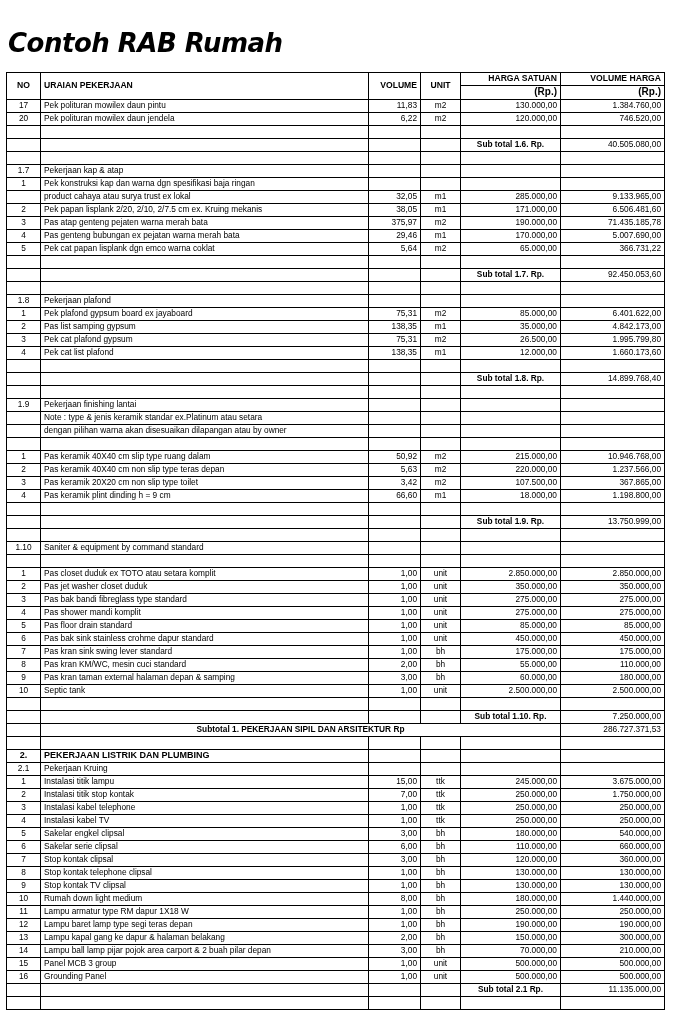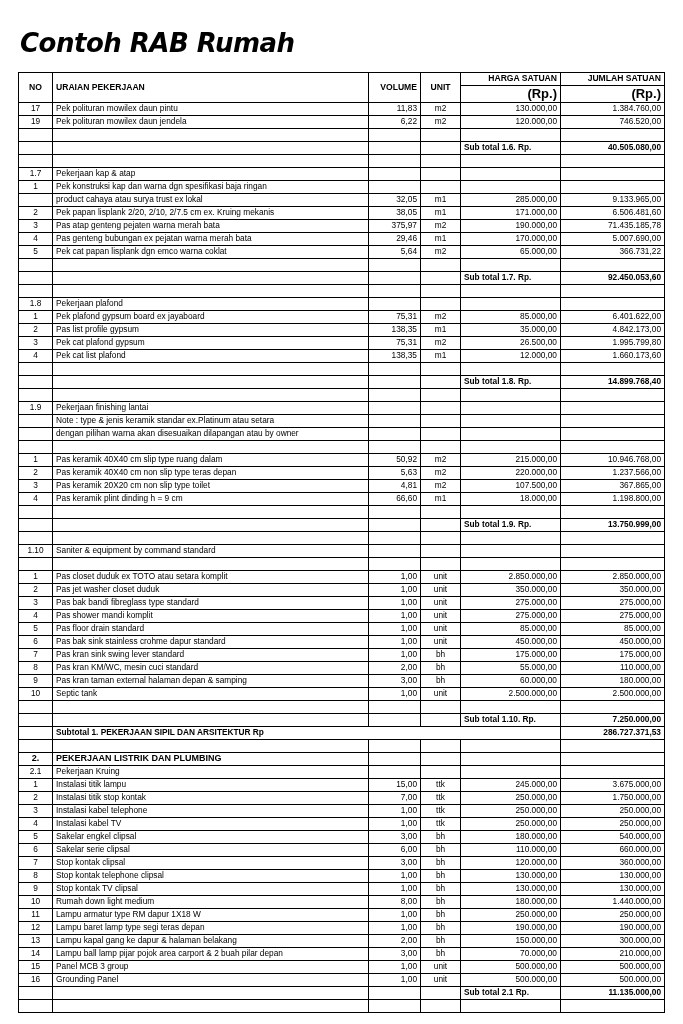--- a/index.html
+++ b/index.html
@@ -10,21 +10,21 @@
   body {
     width: 683px;
     height: 1024px;
     font-family: "Liberation Sans", sans-serif;
     color: #000;
     overflow: hidden;
   }
   .page {
     width: 683px;
     height: 912px;
-    padding: 28px 18px 10px 18px;
+    padding: 28px 18px 10px 6px;
     position: relative;
   }
   .doc-title {
     font-family: "DejaVu Sans", sans-serif;
     font-weight: bold;
     font-size: 26px;
     letter-spacing: -0.5px;
     margin: 0 0 14px 2px;
     font-style: italic;
   }
@@ -47,27 +47,27 @@
     font-size: 8.6px;
     padding: 2px 2px;
   }
   .c-no      { width: 34px; text-align: center; }
   .c-desc    { width: auto; text-align: left; }
   .c-vol     { width: 52px; text-align: right; }
   .c-unit    { width: 40px; text-align: center; }
   .c-harga   { width: 100px; text-align: right; }
   .c-jumlah  { width: 104px; text-align: right; }
 
-  .hdr-sub { font-weight: bold; font-size: 13px; }
+  .hdr-sub { font-weight: bold; font-size: 10px; }
   .section-head td { font-weight: normal; }
-  .bold { font-weight: bold; }
+  .bold { font-weight: normal; }
   .indent { padding-left: 6px; }
   .ital { }
   .subtotal-label {
-    text-align: left;
+    text-align: center;
     font-weight: bold;
     padding-right: 6px;
   }
   .blank td { height: 13px; }
   .big-head td { font-weight: bold; font-size: 9px; }
 </style>
 </head>
 <body>
 
 <div class="page">
@@ -75,38 +75,38 @@
   <h1 class="doc-title">Contoh RAB Rumah</h1>
 
   <table class="rab">
     <thead>
       <tr>
         <th class="c-no" rowspan="2">NO</th>
         <th class="c-desc" rowspan="2">URAIAN PEKERJAAN</th>
         <th class="c-vol" rowspan="2">VOLUME</th>
         <th class="c-unit" rowspan="2">UNIT</th>
         <th class="c-harga">HARGA SATUAN</th>
-        <th class="c-jumlah">JUMLAH SATUAN</th>
+        <th class="c-jumlah">VOLUME HARGA</th>
       </tr>
       <tr>
         <th class="c-harga hdr-sub">(Rp.)</th>
         <th class="c-jumlah hdr-sub">(Rp.)</th>
       </tr>
     </thead>
     <tbody id="rab-body">
         <tr>
           <td class="c-no">17</td>
           <td class="c-desc indent">Pek polituran mowilex daun pintu</td>
           <td class="c-vol">11,83</td>
           <td class="c-unit">m2</td>
           <td class="c-harga">130.000,00</td>
           <td class="c-jumlah">1.384.760,00</td>
         </tr>
         <tr>
-          <td class="c-no">19</td>
+          <td class="c-no">20</td>
           <td class="c-desc indent">Pek polituran mowilex daun jendela</td>
           <td class="c-vol">6,22</td>
           <td class="c-unit">m2</td>
           <td class="c-harga">120.000,00</td>
           <td class="c-jumlah">746.520,00</td>
         </tr>
         <tr class="blank">
           <td class="c-no">&nbsp;</td>
           <td class="c-desc">&nbsp;</td>
           <td class="c-vol">&nbsp;</td>
@@ -221,21 +221,21 @@
         <tr>
           <td class="c-no">1</td>
           <td class="c-desc indent">Pek plafond gypsum board ex jayaboard</td>
           <td class="c-vol">75,31</td>
           <td class="c-unit">m2</td>
           <td class="c-harga">85.000,00</td>
           <td class="c-jumlah">6.401.622,00</td>
         </tr>
         <tr>
           <td class="c-no">2</td>
-          <td class="c-desc indent">Pas list profile gypsum</td>
+          <td class="c-desc indent">Pas list samping gypsum</td>
           <td class="c-vol">138,35</td>
           <td class="c-unit">m1</td>
           <td class="c-harga">35.000,00</td>
           <td class="c-jumlah">4.842.173,00</td>
         </tr>
         <tr>
           <td class="c-no">3</td>
           <td class="c-desc indent">Pek cat plafond gypsum</td>
           <td class="c-vol">75,31</td>
           <td class="c-unit">m2</td>
@@ -318,21 +318,21 @@
           <td class="c-no">2</td>
           <td class="c-desc indent">Pas keramik 40X40 cm non slip type teras depan</td>
           <td class="c-vol">5,63</td>
           <td class="c-unit">m2</td>
           <td class="c-harga">220.000,00</td>
           <td class="c-jumlah">1.237.566,00</td>
         </tr>
         <tr>
           <td class="c-no">3</td>
           <td class="c-desc indent">Pas keramik 20X20 cm non slip type toilet</td>
-          <td class="c-vol">4,81</td>
+          <td class="c-vol">3,42</td>
           <td class="c-unit">m2</td>
           <td class="c-harga">107.500,00</td>
           <td class="c-jumlah">367.865,00</td>
         </tr>
         <tr>
           <td class="c-no">4</td>
           <td class="c-desc indent">Pas keramik plint dinding h = 9 cm</td>
           <td class="c-vol">66,60</td>
           <td class="c-unit">m1</td>
           <td class="c-harga">18.000,00</td>

